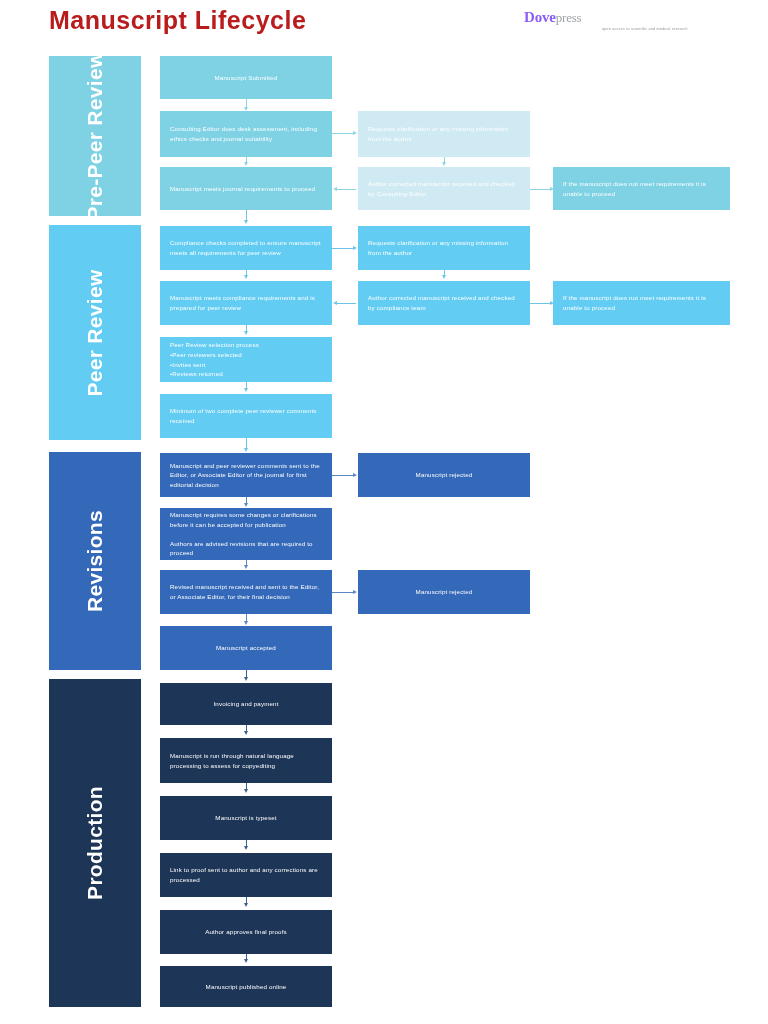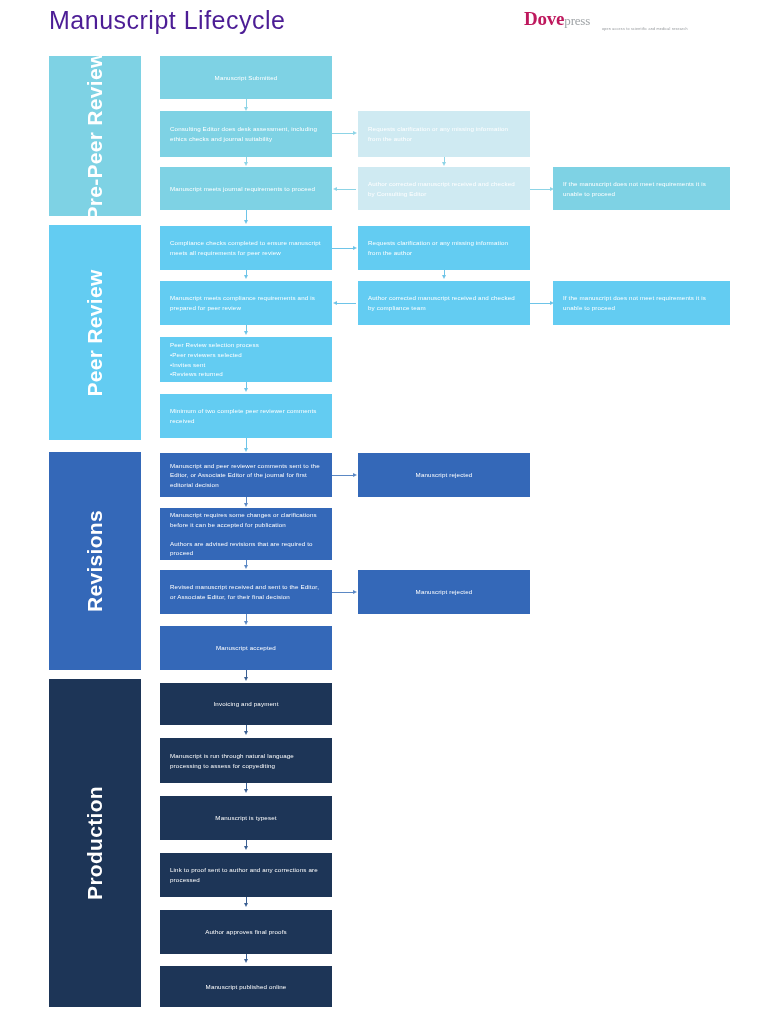--- a/index.html
+++ b/index.html
@@ -6,30 +6,30 @@
   body{
     width:768px;height:1024px;
     background:#ffffff;
     font-family:"Liberation Sans", sans-serif;
     position:relative;
     overflow:hidden;
   }
   
   #page-title{
     position:absolute;left:49px;top:6px;
-    font-size:25px;font-weight:normal;color:#4c1d95;
+    font-size:25px;font-weight:bold;color:#b91c1c;
     letter-spacing:.5px;
   }
   #logo{
     position:absolute;left:524px;top:8px;
     width:215px;height:30px;
   }
   #logo .dove{
     font-family:"Liberation Serif", serif;
-    font-size:19px;font-weight:bold;color:#be185d;
+    font-size:15px;font-weight:bold;color:#8b5cf6;
     letter-spacing:-.2px;
     margin-top:17px;
   }
   #logo .press{
     font-family:"Liberation Serif", serif;
     font-size:13px;color:#9fa3a6;letter-spacing:-.2px;
   }
   #logo .tagline{
     position:absolute;left:78px;top:19px;
     font-size:3.6px;color:#8d9195;letter-spacing:.25px;

